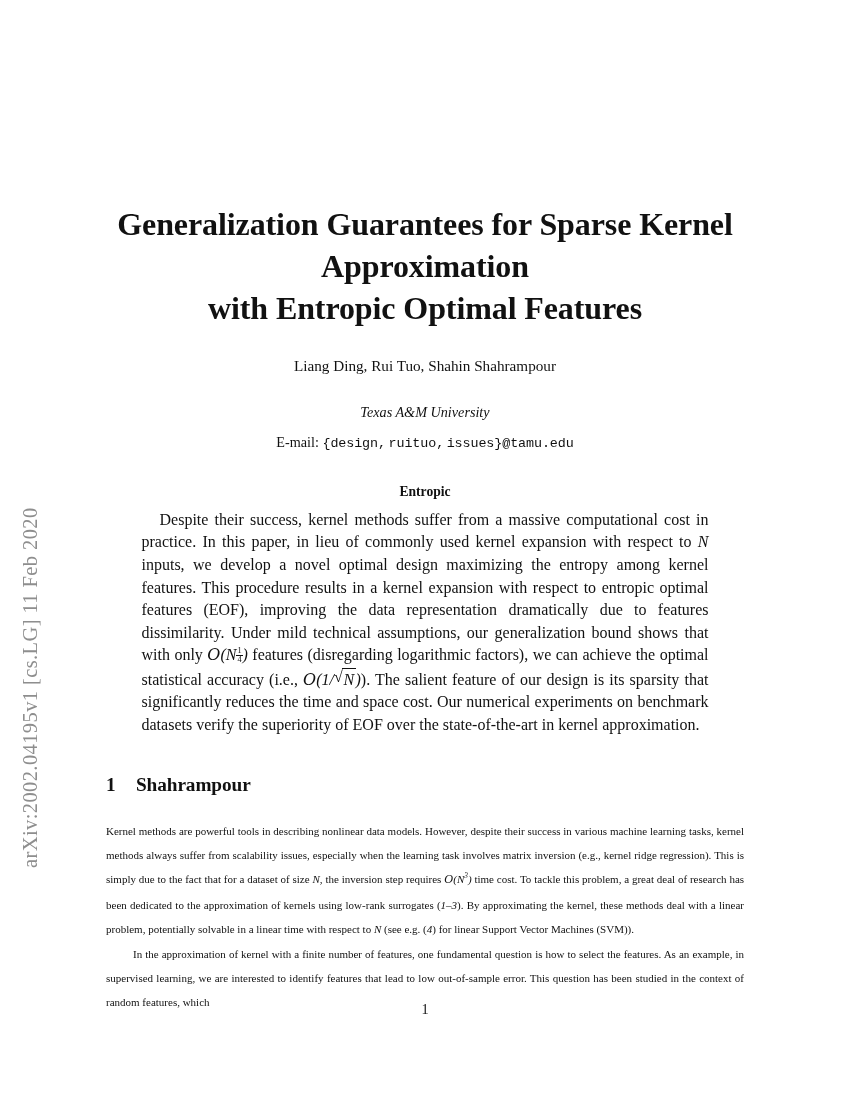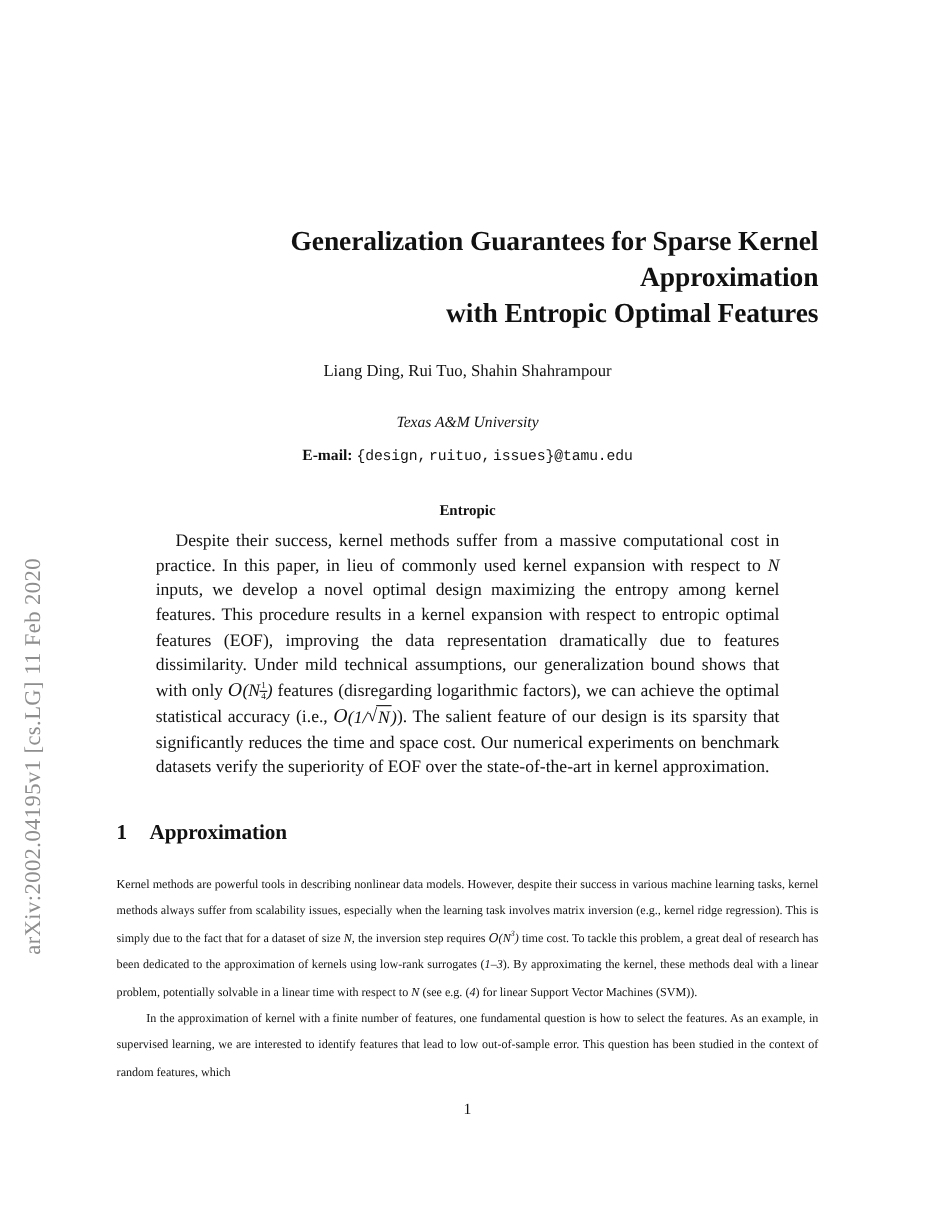--- a/index.html
+++ b/index.html
@@ -46,22 +46,22 @@
     position: absolute;
     left: 106px;
     top: 0;
     width: 638px;
     height: 1100px;
   }
 
   
   .title {
     margin-top: 203px;
-    text-align: right;
-    font-size: 25px;
+    text-align: center;
+    font-size: 32px;
     font-weight: bold;
     line-height: 1.32;
     letter-spacing: -0.1px;
   }
   .title-line { display: block; }
 
   
   .authors {
     margin-top: 27px;
     text-align: center;
@@ -71,21 +71,21 @@
     margin-top: 29px;
     text-align: center;
     font-size: 14.2px;
     font-style: italic;
   }
   .email-line {
     margin-top: 13px;
     text-align: center;
     font-size: 14.2px;
   }
-  .email-label { font-weight: bold; }
+  .email-label { font-weight: normal; }
   .email-mono {
     font-family: "Liberation Mono", "DejaVu Sans Mono", monospace;
     font-size: 13.4px;
     letter-spacing: -0.1px;
   }
 
   
   .abstract-heading {
     margin-top: 33px;
     text-align: center;
@@ -209,21 +209,21 @@
     <span class="email-label">E-mail:</span><span>&nbsp;</span><span class="email-mono">{<span>design</span>, <span>ruituo</span>, <span>issues</span>}@tamu.edu</span>
   </div>
 
   <div class="abstract-heading">Entropic</div>
 
   <div class="abstract-body"><span class="indent"></span><span>Despite their success, kernel methods suffer from a massive computational cost in practice. In this paper, in lieu of commonly used kernel expansion with respect to</span> <span class="math">N</span> <span>inputs, we develop a novel optimal design maximizing the entropy among kernel features. This procedure results in a kernel expansion with respect to entropic optimal features (EOF), improving the data representation dramatically due to features dissimilarity. Under mild technical assumptions, our generalization bound shows that with only</span> <span class="mathcal">O</span><span class="math">(<span class="math">N</span><span class="frac-exp">
           <span class="num">1</span>
           <span class="den">4</span>
         </span>)</span> <span>features (disregarding logarithmic factors), we can achieve the optimal statistical accuracy (i.e.,</span> <span class="mathcal">O</span><span class="math">(1/<span class="sqrt"><span class="sqrt-inner">N</span></span>)</span><span>). The salient feature of our design is its sparsity that significantly reduces the time and space cost. Our numerical experiments on benchmark datasets verify the superiority of EOF over the state-of-the-art in kernel approximation.</span></div>
 
-  <h2 class="section-heading"><span class="section-num">1</span><span>Approximation</span></h2>
+  <h2 class="section-heading"><span class="section-num">1</span><span>Shahrampour</span></h2>
 
   <div class="body-text">
     <p><span>Kernel methods are powerful tools in describing nonlinear data models. However, despite their success in various machine learning tasks, kernel methods always suffer from scalability issues, especially when the learning task involves matrix inversion (e.g., kernel ridge regression). This is simply due to the fact that for a dataset of size</span> <span class="math">N</span><span>, the inversion step requires</span> <span class="mathcal">O</span><span class="math">(<span class="math">N</span><sup class="exp">3</sup>)</span> <span>time cost. To tackle this problem, a great deal of research has been dedicated to the approximation of kernels using low-rank surrogates (</span><span class="cite">1–3</span><span>). By approximating the kernel, these methods deal with a linear problem, potentially solvable in a linear time with respect to</span> <span class="math">N</span> <span>(see e.g. (</span><span class="cite">4</span><span>) for linear Support Vector Machines (SVM)).</span></p>
     <p>In the approximation of kernel with a finite number of features, one fundamental question is how to select the features. As an example, in supervised learning, we are interested to identify features that lead to low out-of-sample error. This question has been studied in the context of random features, which</p>
   </div>
 
 </div>
 
 <div class="page-number">1</div>
 

